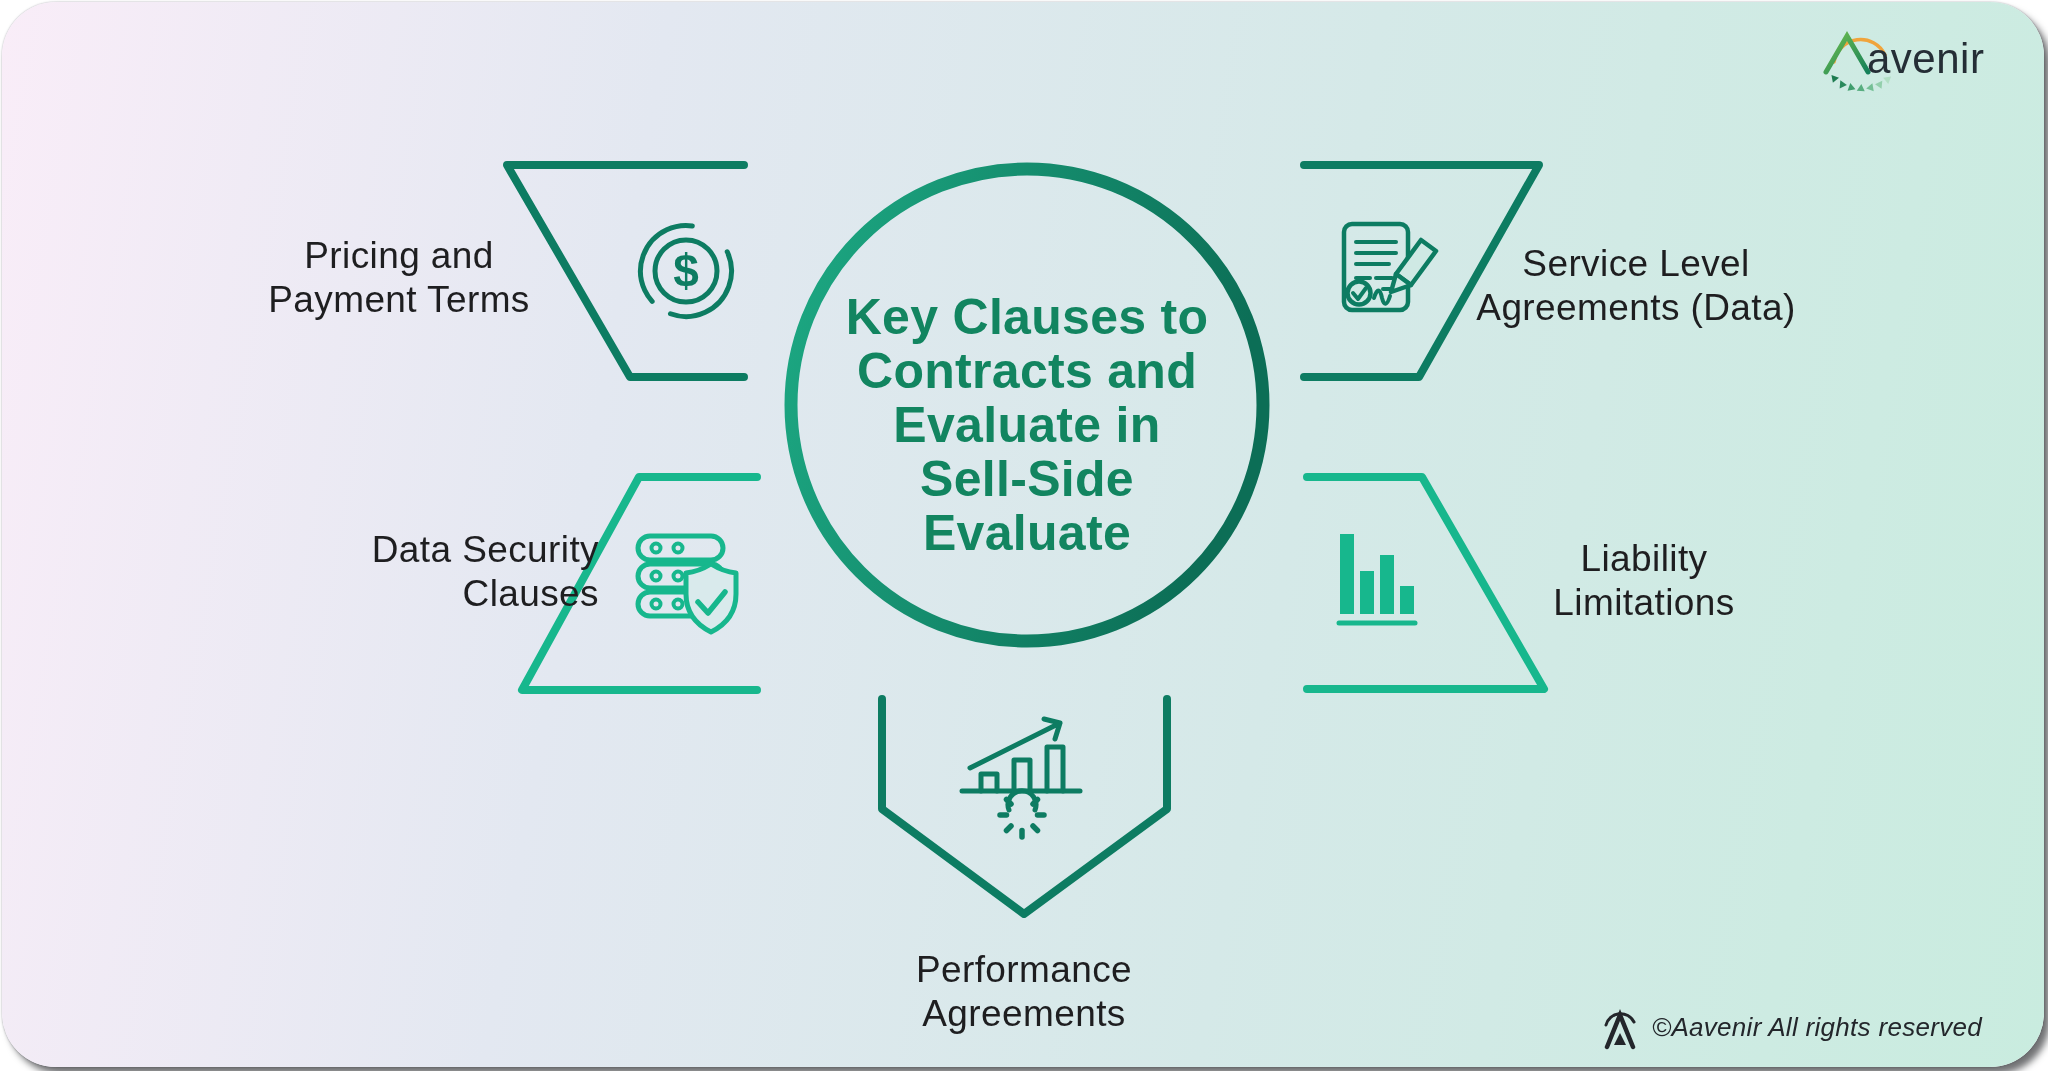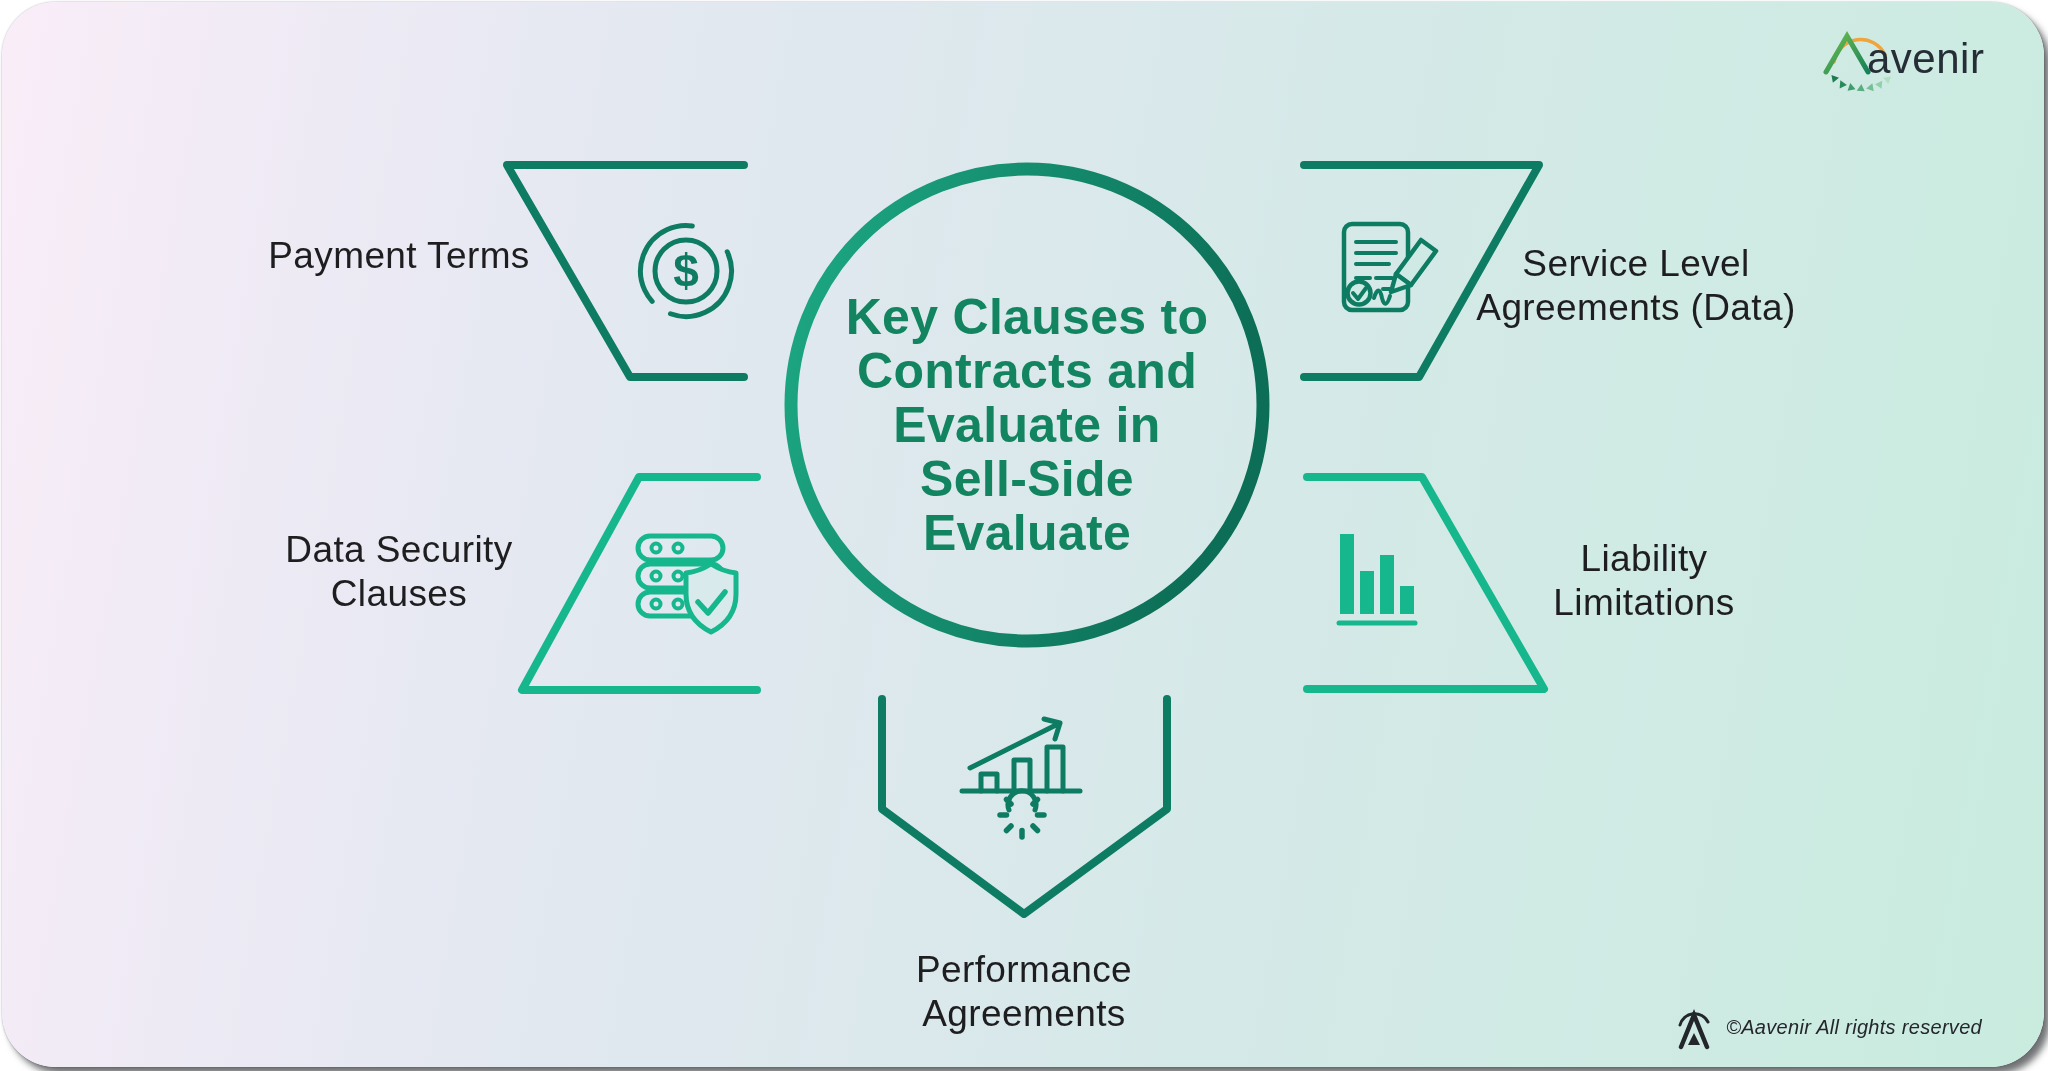--- a/index.html
+++ b/index.html
@@ -12,26 +12,26 @@
   .shape{fill:none;stroke-width:8;stroke-linecap:round;stroke-linejoin:round;}
   .shape.dark{stroke:var(--dark-teal);}
   .shape.em{stroke:var(--emerald);}
   .ic-dark{stroke:var(--dark-teal);fill:none;stroke-linecap:round;stroke-linejoin:round;}
   .ic-em{stroke:var(--emerald);fill:none;stroke-linecap:round;stroke-linejoin:round;}
   .center-title{position:absolute;left:825px;top:288px;width:400px;text-align:center;
     color:var(--center-text);font-size:50px;font-weight:bold;line-height:54px;letter-spacing:0.3px;}
   .label{position:absolute;width:400px;text-align:center;color:var(--label-text);
     font-size:37px;font-weight:500;line-height:44px;letter-spacing:0.4px;}
   #label-pricing{left:197px;top:232px;}
-  #label-datasec{left:197px;top:526px;}
+  #label-datasec{left:197px;top:526px;text-align:right;}
   #label-sla{left:1434px;top:240px;}
   #label-liability{left:1442px;top:535px;}
   #label-performance{left:822px;top:946px;}
   .footer{position:absolute;right:62px;bottom:16px;display:flex;align-items:center;gap:12px;}
-  .footer .copy{font-size:20px;font-style:italic;color:var(--copyright-text);letter-spacing:0.3px;}
+  .footer .copy{font-size:26px;font-style:italic;color:var(--copyright-text);letter-spacing:0.3px;}
   .logo-svg{position:absolute;left:1815px;top:20px;}
   .st-a{stop-color:var(--circle-grad-start);}
   .st-b{stop-color:var(--circle-grad-end);}
   .lg-a{stop-color:var(--logo-grad-start);}
   .lg-b{stop-color:var(--logo-grad-end);}
 </style>
 </head>
 <body>
 
 <div class="card">
@@ -121,20 +121,21 @@
   </svg>
 
   <div class="center-title">
     <div>Key Clauses to</div>
     <div>Contracts and</div>
     <div>Evaluate in</div>
     <div>Sell-Side Evaluate</div>
   </div>
 
   <div class="label" id="label-pricing">
+    <div>Pricing and</div>
     <div>Payment Terms</div>
   </div>
   <div class="label" id="label-datasec">
     <div>Data Security</div>
     <div>Clauses</div>
   </div>
   <div class="label" id="label-sla">
     <div>Service Level</div>
     <div>Agreements (Data)</div>
   </div>

